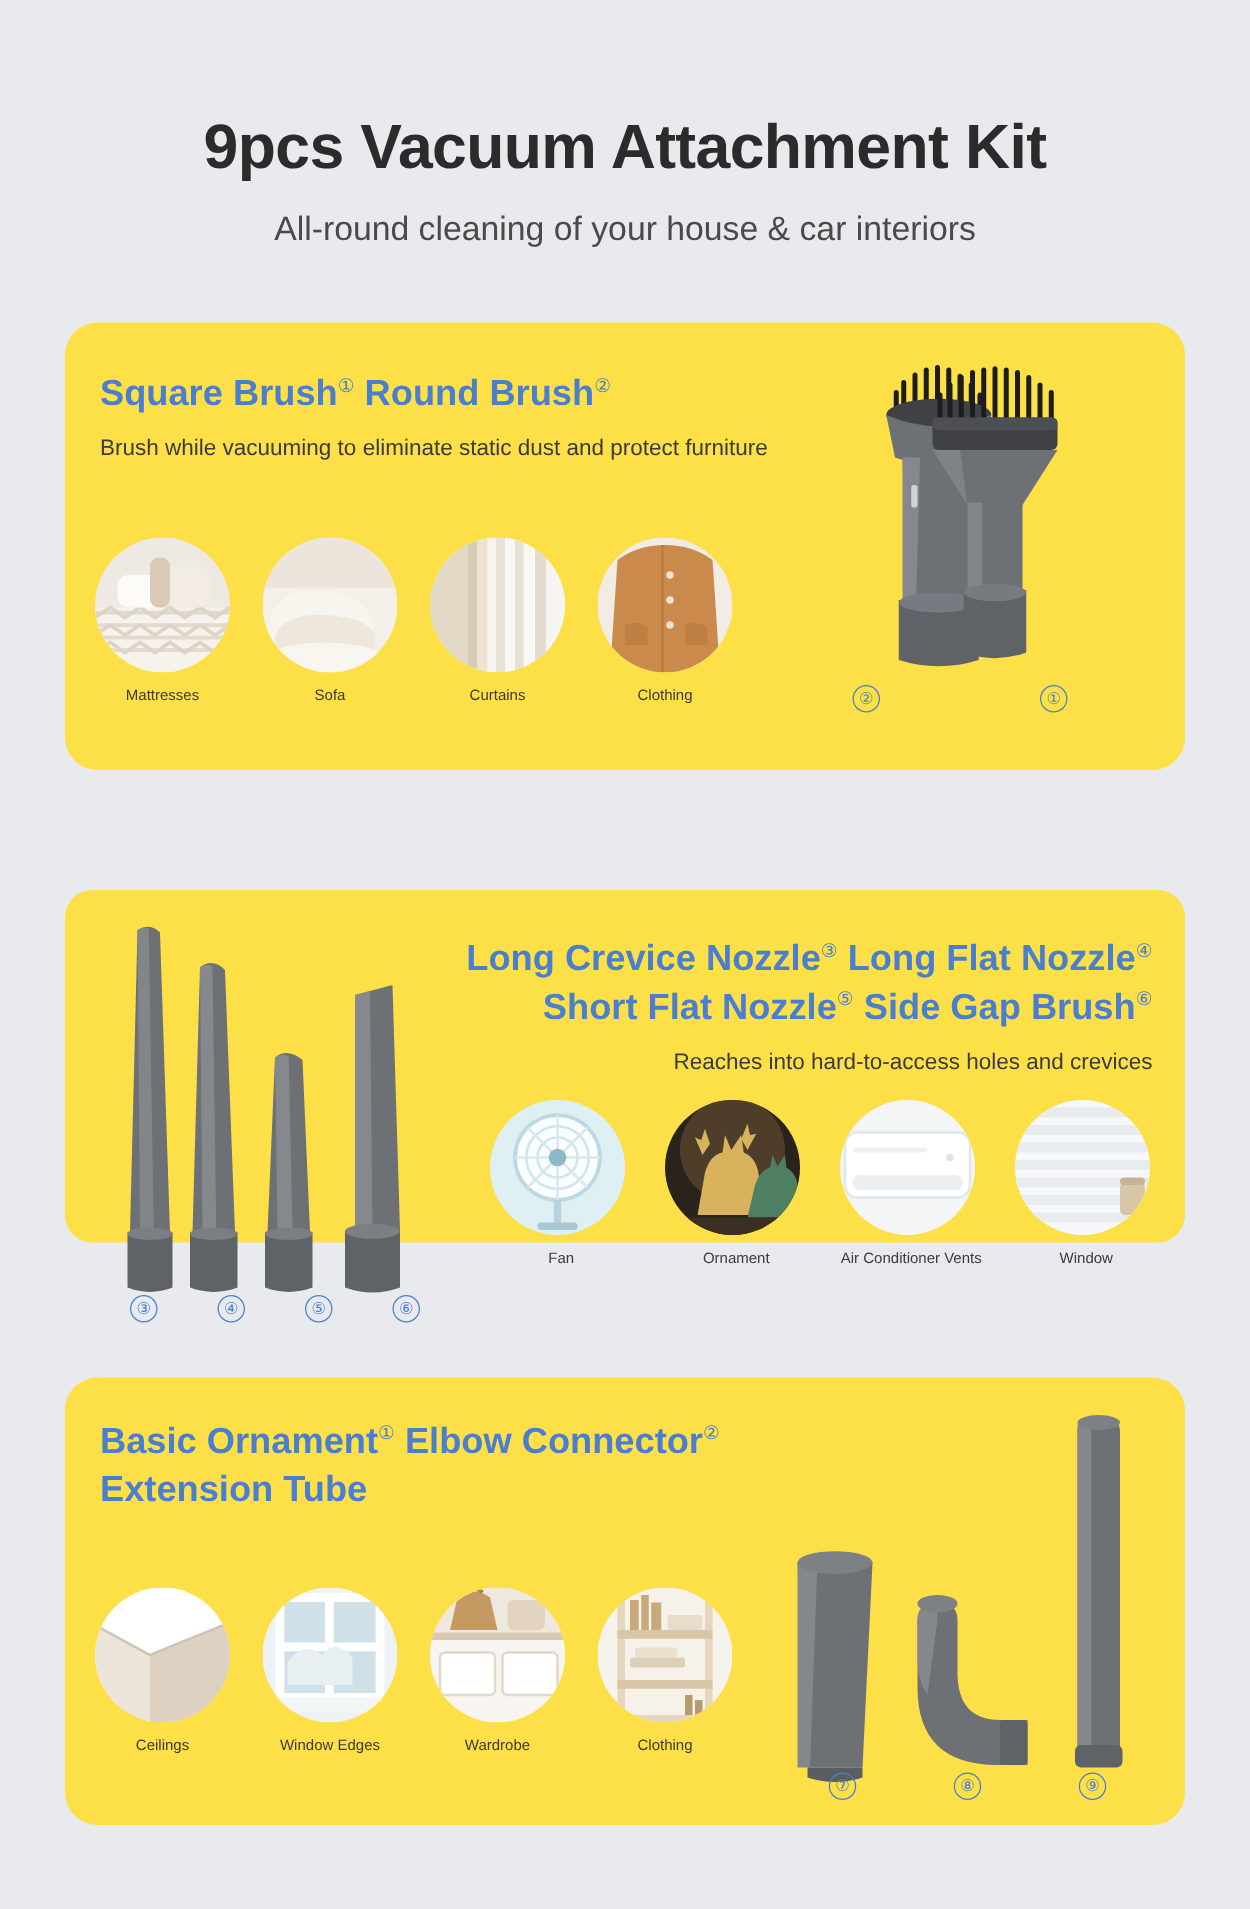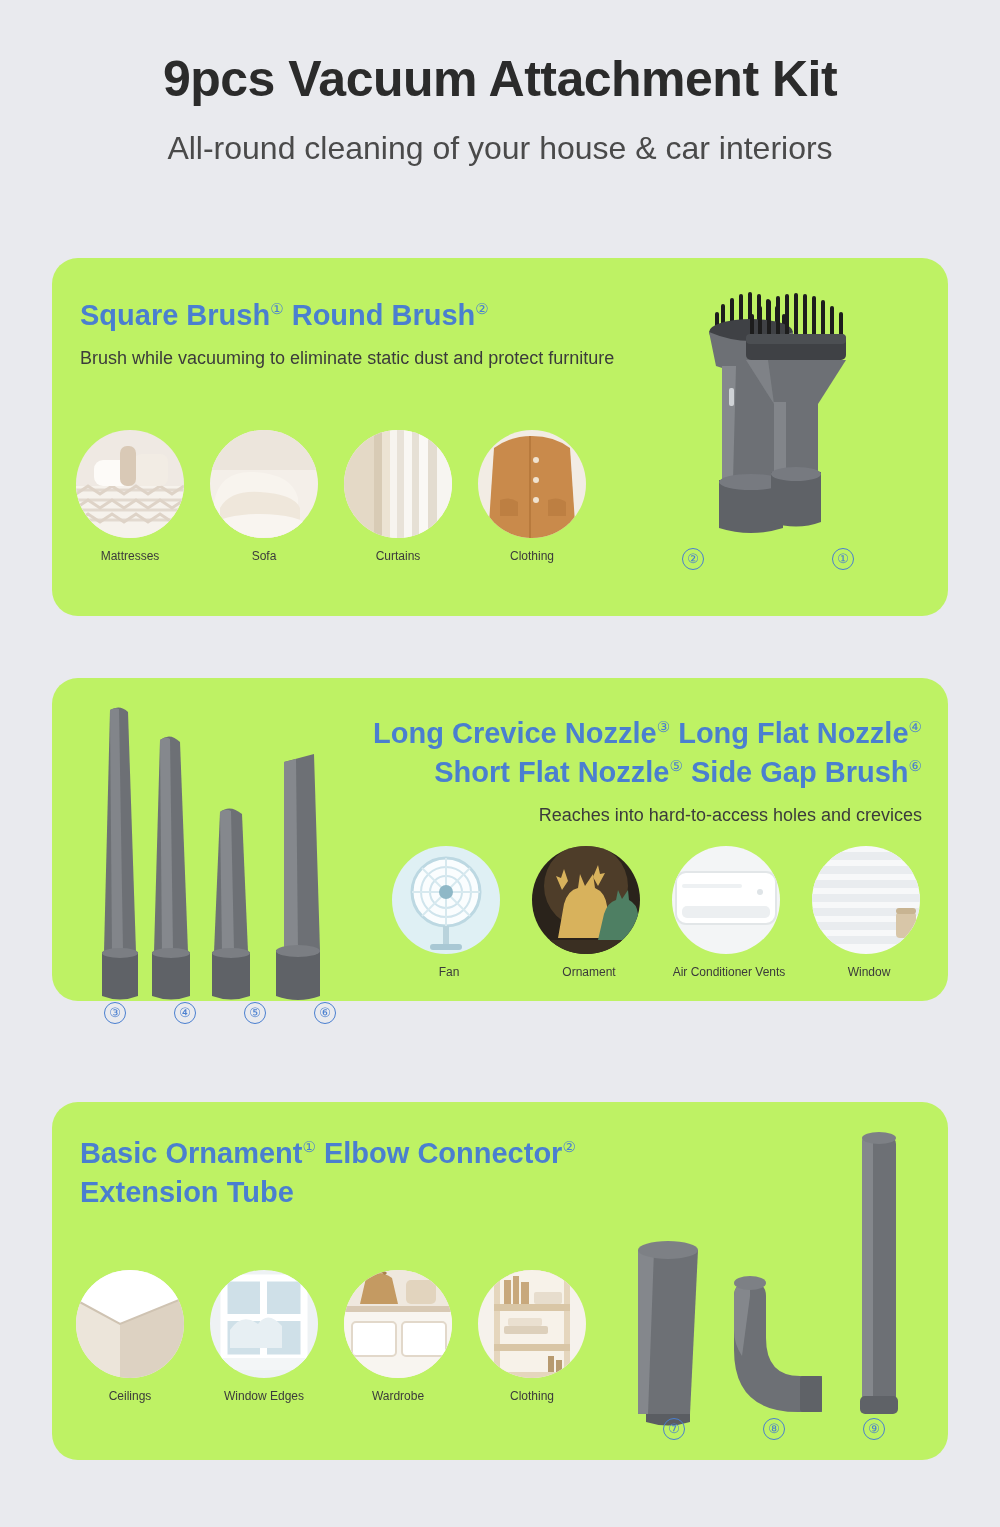--- a/index.html
+++ b/index.html
@@ -9,44 +9,44 @@
     background: #e9eaee;
     font-family: "Liberation Sans", sans-serif;
     color: #333;
   }
   .page {
     width: 1000px; height: 1527px;
     position: relative;
     overflow: hidden;
   }
   
-  .header { padding-top: 50px; text-align: center; }
+  .header { padding-top: 88px; text-align: center; }
   .title {
     font-size: 50px;
     font-weight: bold;
     color: #2b2b2b;
     letter-spacing: -0.5px;
     margin: 0;
   }
   .subtitle {
-    font-size: 32px;
+    font-size: 27px;
     color: #4a4a4a;
     margin-top: 22px;
     font-weight: normal;
   }
   
   .card {
     position: absolute;
     left: 52px;
     width: 896px;
-    background: #bef264;
+    background: #fde047;
     border-radius: 26px;
   }
   #card-1 { top: 258px; height: 358px; }
-  #card-2 { top: 678px; height: 323px; }
+  #card-2 { top: 712px; height: 282px; border-radius: 22px; }
   #card-3 { top: 1102px; height: 358px; }
 
   .heading {
     color: #4a7fd0;
     font-size: 29px;
     font-weight: bold;
     line-height: 1.35;
   }
   .heading .sup {
     font-size: 15px;

